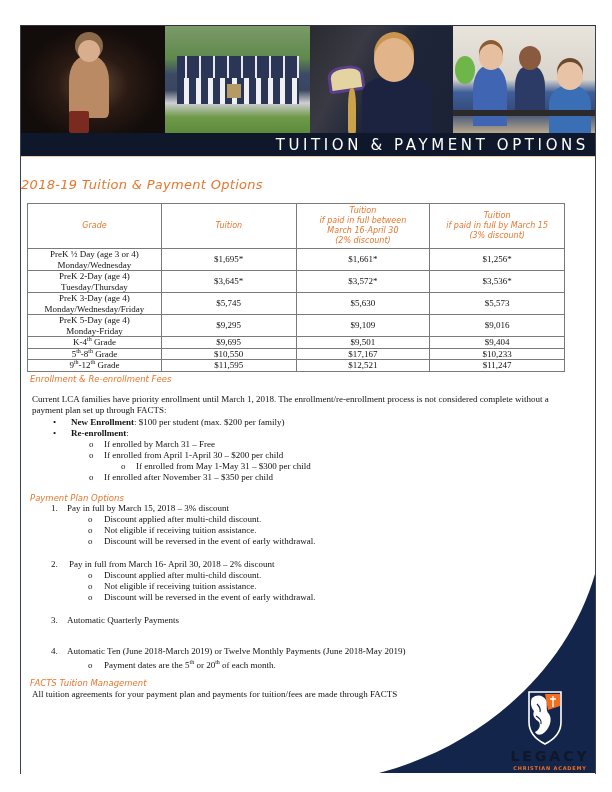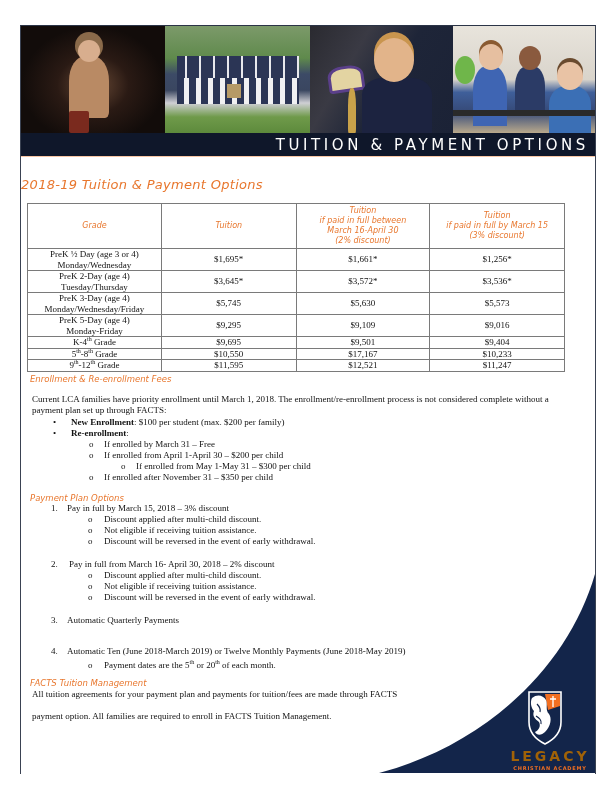--- a/index.html
+++ b/index.html
@@ -88,21 +88,21 @@
     }
     .line { position: absolute; font-size: 9px; line-height: 11px; white-space: nowrap; }
     .marker { display: inline-block; }
     b { font-weight: bold; }
 
     
     .navy-curve { position: absolute; right: 0; bottom: 0; width: 216px; height: 200px; }
     .logo { position: absolute; left: 494px; top: 660px; width: 60px; height: 60px; }
     .logo-wordmark {
       position: absolute; left: 484px; top: 722px; width: 90px; text-align: center;
-      font-family: "DejaVu Sans", sans-serif; color: #a16207; font-size: 14px; letter-spacing: 3px; font-weight: bold;
+      font-family: "DejaVu Sans", sans-serif; color: #0f172a; font-size: 14px; letter-spacing: 3px; font-weight: bold;
     }
     .logo-subtitle {
       position: absolute; left: 484px; top: 739px; width: 90px; text-align: center;
       font-family: "DejaVu Sans", sans-serif; color: #f26f21; font-size: 5px; letter-spacing: 0.8px; font-weight: bold;
     }
   </style>
 </head>
 <body>
 
 <div class="page-frame">
@@ -237,21 +237,20 @@
   <div class="line" style="left:67px; top:555px;"><span class="marker" style="width:16px;">o</span><span>Not eligible if receiving tuition assistance.</span></div>
   <div class="line" style="left:67px; top:566px;"><span class="marker" style="width:16px;">o</span><span>Discount will be reversed in the event of early withdrawal.</span></div>
 
   <div class="line" style="left:30px; top:589px;font-family:Liberation Serif, serif;"><span class="marker" style="width:16px;">3.</span><span>Automatic Quarterly Payments</span></div>
 
   <div class="line" style="left:30px; top:620px;"><span class="marker" style="width:16px;">4.</span><span>Automatic Ten (June 2018-March 2019) or Twelve Monthly Payments (June 2018-May 2019)</span></div>
   <div class="line" style="left:67px; top:631px;"><span class="marker" style="width:16px;">o</span><span>Payment dates are the 5</span><sup style="font-size:6px;">th</sup><span> or 20</span><sup style="font-size:6px;">th</sup><span> of each month.</span></div>
 
   <div class="section-heading" style="top:652px;">FACTS Tuition Management</div>
   <div class="line" style="left:11px; top:663px;">All tuition agreements for your payment plan and payments for tuition/fees are made through FACTS</div>
-  <div class="line" style="left:11px; top:685px;">payment option. All families are required to enroll in FACTS Tuition Management.</div>
 
   <svg class="logo" viewBox="0 0 60 60">
     <path d="M14,6 L46,6 L46,36 C46,48 36,55 30,58 C24,55 14,48 14,36 Z" fill="#13254a" stroke="#ffffff" stroke-width="1.6"></path>
     <path d="M30,8 L45,8 L45,20 L33,24 Z" fill="#f26f21"></path>
     <path d="M38,10 L38,21 M35,13 L41,13" stroke="#ffffff" stroke-width="1.3"></path>
     <path d="M17,12 C22,8 28,9 31,14 C33,19 30,24 34,28 C37,32 36,40 30,46 C27,49 22,50 20,46 C24,44 26,40 24,36 C20,33 17,30 19,25 C16,22 15,16 17,12 Z" fill="#ffffff"></path>
     <path d="M22,18 C24,20 26,22 25,26 M21,30 C24,32 27,34 26,38" stroke="#13254a" stroke-width="1.2" fill="none"></path>
   </svg>
   <div class="logo-wordmark">LEGACY</div>
   <div class="logo-subtitle">CHRISTIAN ACADEMY</div>

